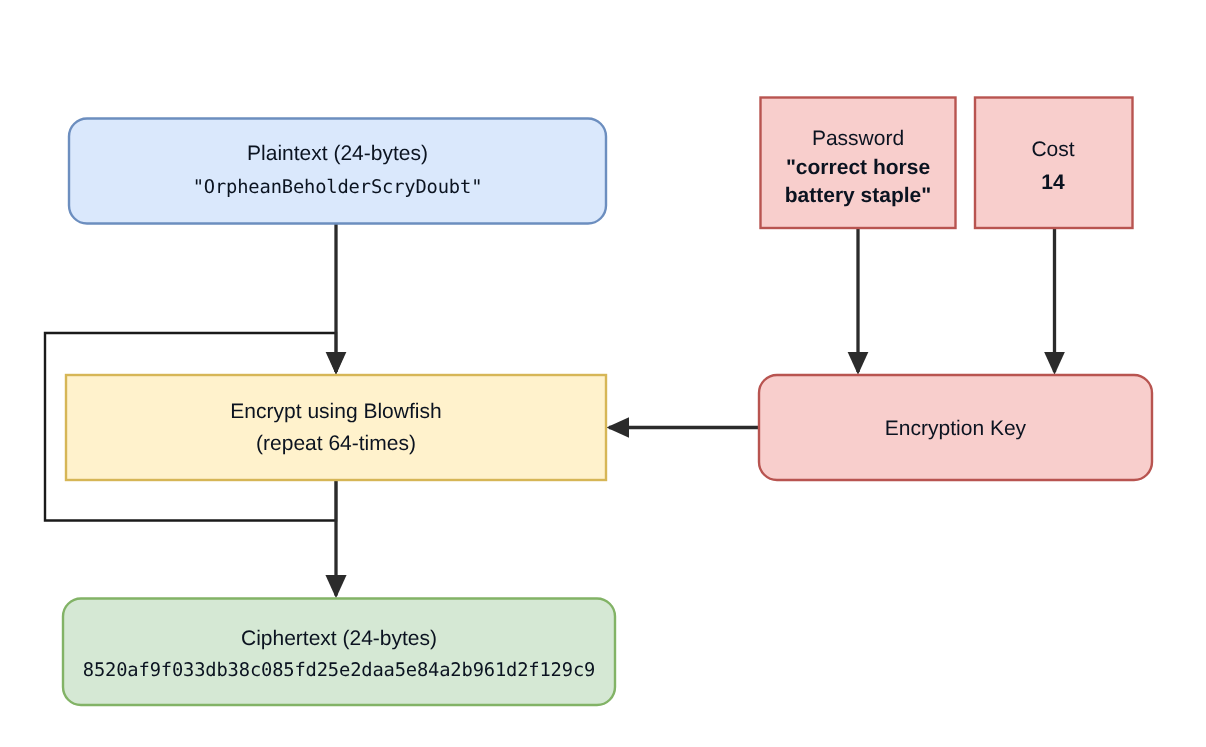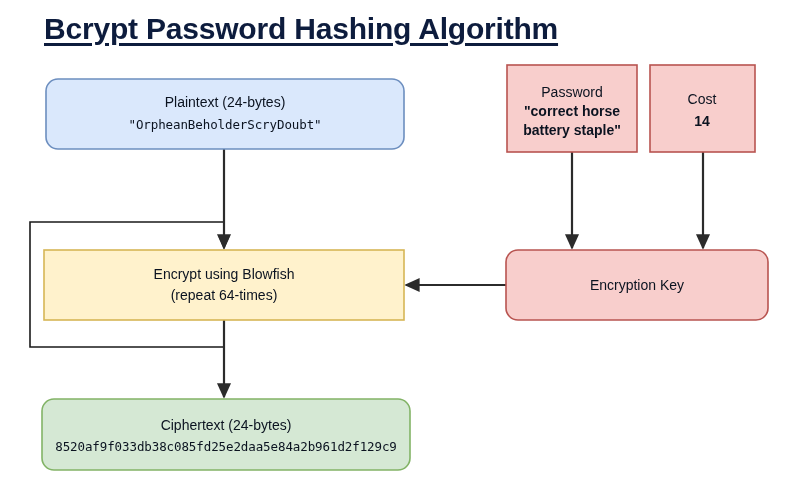--- a/index.html
+++ b/index.html
@@ -66,21 +66,20 @@
     stroke: #1a1a1a;
     stroke-width: 1.6;
     fill: none;
   }
 </style>
 </head>
 <body>
 
 <div id="page">
 
-  <div id="diagram-title">Bcrypt Password Hashing Algorithm</div>
 
   <svg id="flow" viewBox="0 0 804 498" xmlns="http://www.w3.org/2000/svg">
 
     <defs>
       <marker id="arrowhead" markerWidth="8" markerHeight="8" refX="6.2" refY="3.6" orient="auto" markerUnits="strokeWidth">
         <path d="M0,0.4 L7,3.6 L0,6.8 Z" fill="#2b2b2b"></path>
       </marker>
       <marker id="arrowhead-thin" markerWidth="9" markerHeight="9" refX="7" refY="4" orient="auto" markerUnits="strokeWidth">
         <path d="M0,0.6 L8,4 L0,7.4 Z" fill="#1a1a1a"></path>
       </marker>

